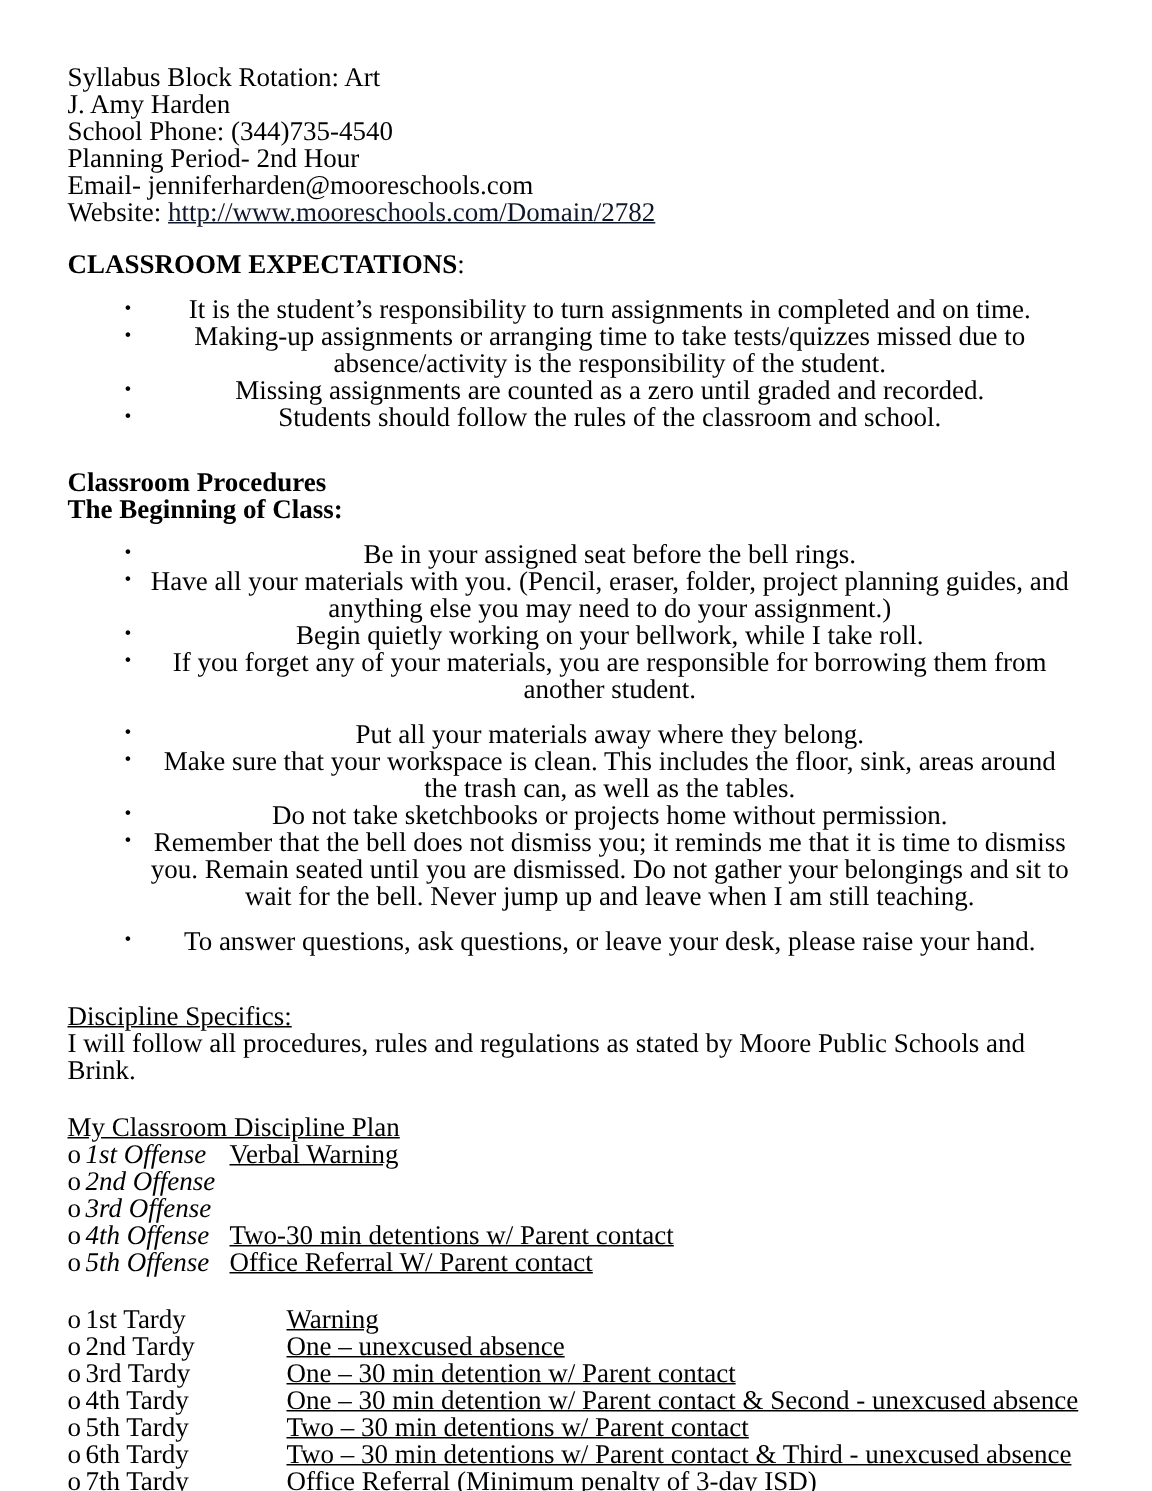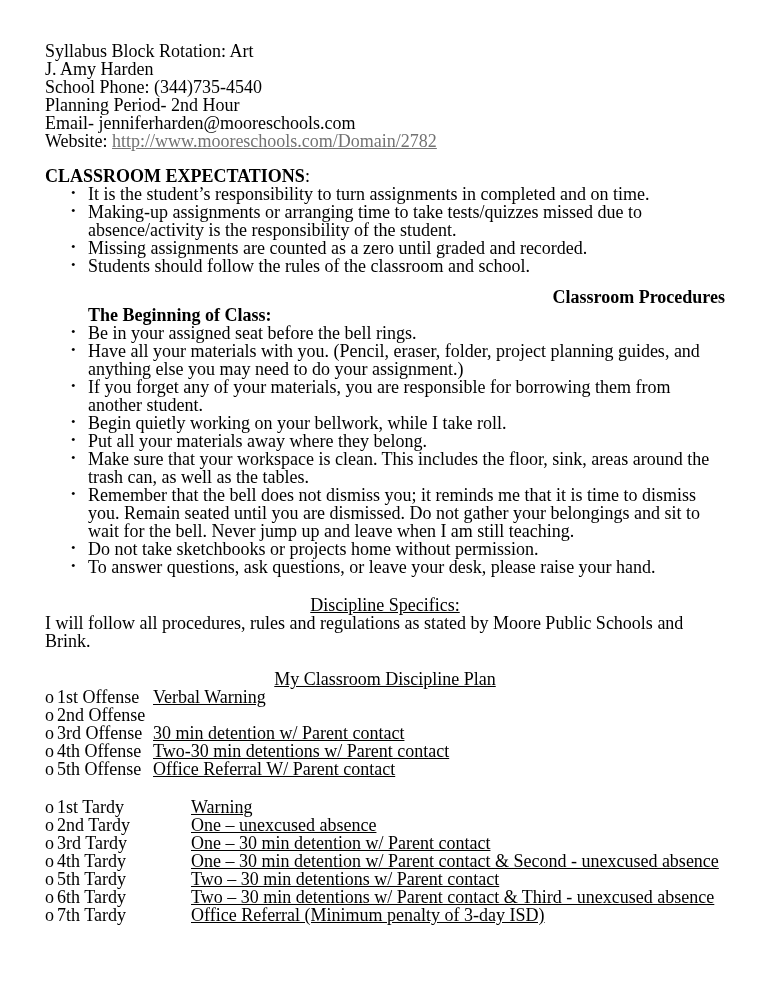--- a/index.html
+++ b/index.html
@@ -23,52 +23,50 @@
   .doc {
     font-size: 18px;
     line-height: 18.0px;
   }
 
   
   .header-line {
     white-space: nowrap;
   }
   a.weblink {
-    color: #737373;
+    color: #0f172a;
     text-decoration: underline;
   }
 
   
   .gap-sm { height: 13px; }
   .gap-md { height: 17px; }
   .gap-lg { height: 20px; }
 
   
   .h-bold {
     font-weight: bold;
-    text-align: right;
   }
   .h-underline {
     text-decoration: underline;
     display: inline;
   }
   .h-underline-wrap {
     display: block;
-    text-align: center;
   }
   .sub-bold {
     font-weight: bold;
-    margin-left: 43px;
   }
 
   
   ul.bullets {
     list-style: none;
-    margin: 0;
+    margin: 12px;
     padding: 0;
+    text-align: center;
   }
   ul.bullets > li {
     position: relative;
     padding-left: 43px;
     margin: 0;
   }
   ul.bullets > li::before {
     content: "\2022";
     position: absolute;
     left: 26px;
@@ -79,21 +77,21 @@
 
   
   .orow {
     display: flex;
     white-space: pre;
   }
   .orow .olabel {
     display: inline-block;
     flex: 0 0 auto;
   }
-  .plan .olabel { width: 96px; }
+  .plan .olabel { width: 96px; font-style: italic; }
   .tardy .olabel { width: 134px; }
   .orow .ovalue {
     display: inline-block;
     text-decoration: underline;
   }
   .omark {
     display: inline-block;
     width: 12px;
   }
 </style>
@@ -125,48 +123,48 @@
     </div>
 
     <div class="gap-sm"></div>
 
     <div>
       <div class="h-bold">Classroom Procedures</div>
       <div class="sub-bold">The Beginning of Class:</div>
       <ul class="bullets">
         <li>Be in your assigned seat before the bell rings.</li>
         <li>Have all your materials with you. (Pencil, eraser, folder, project planning guides, and anything else you may need to do your assignment.)</li>
+        <li>Begin quietly working on your bellwork, while I take roll.</li>
         <li>If you forget any of your materials, you are responsible for borrowing them from another student.</li>
-        <li>Begin quietly working on your bellwork, while I take roll.</li>
       </ul>
       <ul class="bullets">
         <li>Put all your materials away where they belong.</li>
         <li>Make sure that your workspace is clean. This includes the floor, sink, areas around the trash can, as well as the tables.</li>
+        <li>Do not take sketchbooks or projects home without permission.</li>
         <li>Remember that the bell does not dismiss you; it reminds me that it is time to dismiss you. Remain seated until you are dismissed. Do not gather your belongings and sit to wait for the bell.  Never jump up and leave when I am still teaching.</li>
-        <li>Do not take sketchbooks or projects home without permission.</li>
       </ul>
       <ul class="bullets">
         <li>To answer questions, ask questions, or leave your desk, please raise your hand.</li>
       </ul>
     </div>
 
     <div class="gap-lg"></div>
 
     <div>
       <div class="h-underline-wrap"><span class="h-underline">Discipline Specifics:</span></div>
       <div>I will follow all procedures, rules and regulations as stated by Moore Public Schools and Brink.</div>
     </div>
 
     <div class="gap-lg"></div>
 
     <div class="plan">
       <div class="h-underline-wrap"><span class="h-underline">My Classroom Discipline Plan</span></div>
       <div class="orow"><span class="omark">o</span><span class="olabel">1st Offense</span><span class="ovalue">Verbal Warning</span></div>
       <div class="orow"><span class="omark">o</span><span class="olabel">2nd Offense</span></div>
-      <div class="orow"><span class="omark">o</span><span class="olabel">3rd Offense</span><span class="ovalue">30 min detention w/ Parent contact</span></div>
+      <div class="orow"><span class="omark">o</span><span class="olabel">3rd Offense</span></div>
       <div class="orow"><span class="omark">o</span><span class="olabel">4th Offense</span><span class="ovalue">Two-30 min detentions w/ Parent contact</span></div>
       <div class="orow"><span class="omark">o</span><span class="olabel">5th Offense</span><span class="ovalue">Office Referral W/ Parent contact</span></div>
     </div>
 
     <div class="gap-lg"></div>
 
     <div class="tardy">
       <div class="orow"><span class="omark">o</span><span class="olabel">1st Tardy</span><span class="ovalue">Warning</span></div>
       <div class="orow"><span class="omark">o</span><span class="olabel">2nd Tardy</span><span class="ovalue">One – unexcused absence</span></div>
       <div class="orow"><span class="omark">o</span><span class="olabel">3rd Tardy</span><span class="ovalue">One – 30 min detention w/ Parent contact</span></div>

